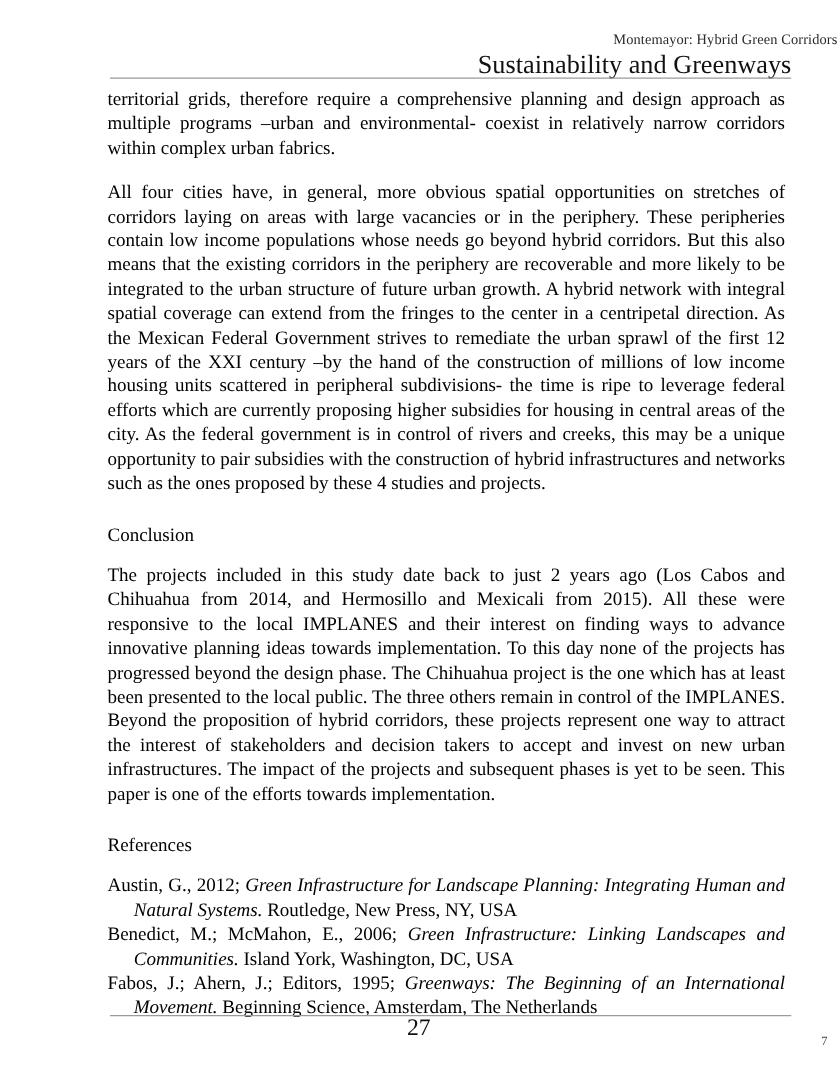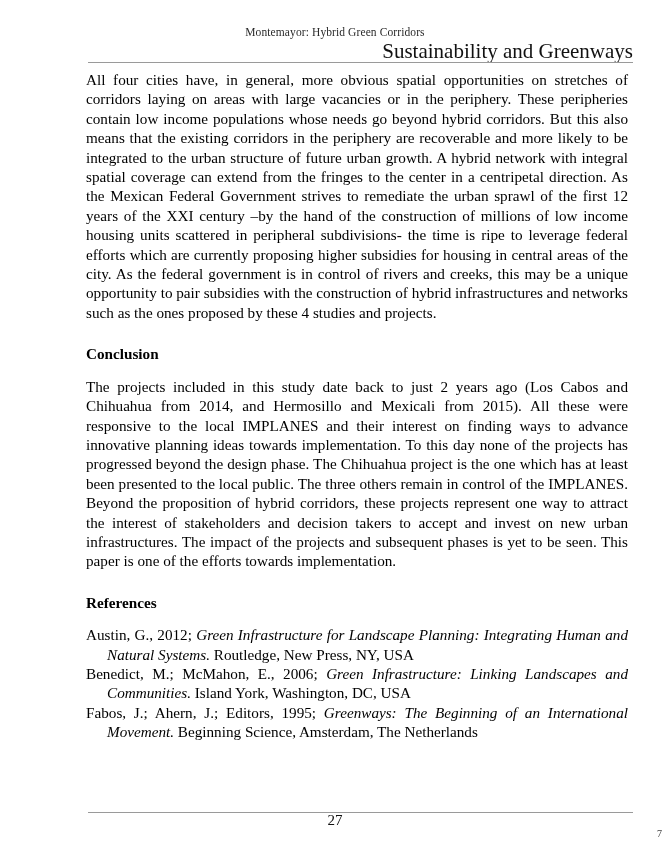--- a/index.html
+++ b/index.html
@@ -22,21 +22,21 @@
     width: 670px;
     height: 867px;
   }
 
   
   .running-head {
     position: absolute;
     left: 0;
     top: 26px;
     width: 670px;
-    text-align: center;
+    text-align: right;
     font-size: 11.5px;
     letter-spacing: 0.1px;
     color: #2a2a2a;
   }
 
   .journal-title {
     position: absolute;
     right: 37px;
     top: 39px;
     font-size: 21px;
@@ -69,21 +69,21 @@
     text-justify: inter-word;
     hyphens: none;
   }
 
   p.body-par:last-child { margin-bottom: 0; }
 
   h2.section-head {
     margin: 0 0 13px 0;
     font-size: 15.2px;
     line-height: 19.4px;
-    font-weight: bold;
+    font-weight: normal;
     text-align: left;
   }
 
   .spacer-before-head { height: 6px; }
 
   
   .ref-list {
     margin: 0;
     padding: 0;
     list-style: none;
@@ -107,21 +107,21 @@
     width: 545px;
     height: 1px;
     background: #9a9a9a;
   }
   .page-number {
     position: absolute;
     left: 0;
     top: 812px;
     width: 670px;
     text-align: center;
-    font-size: 15px;
+    font-size: 19px;
     color: #111111;
   }
   .publisher-line {
     position: absolute;
     left: 32px;
     top: 825px;
     font-size: 11.5px;
     color: #2a2a2a;
     white-space: nowrap;
   }
@@ -140,20 +140,21 @@
 <div class="page">
 
   <div class="running-head">Montemayor: Hybrid Green Corridors</div>
 
   <div class="journal-title">Sustainability and Greenways</div>
 
   <div class="header-rule"></div>
 
   <div class="column">
 
+    <p class="body-par">territorial grids, therefore require a comprehensive planning and design approach as multiple programs –urban and environmental- coexist in relatively narrow corridors within complex urban fabrics.</p>
 
     <p class="body-par">All four cities have, in general, more obvious spatial opportunities on stretches of corridors laying on areas with large vacancies or in the periphery. These peripheries contain low income populations whose needs go beyond hybrid corridors. But this also means that the existing corridors in the periphery are recoverable and more likely to be integrated to the urban structure of future urban growth. A hybrid network with integral spatial coverage can extend from the fringes to the center in a centripetal direction. As the Mexican Federal Government strives to remediate the urban sprawl of the first 12 years of the XXI century –by the hand of the construction of millions of low income housing units scattered in peripheral subdivisions- the time is ripe to leverage federal efforts which are currently proposing higher subsidies for housing in central areas of the city. As the federal government is in control of rivers and creeks, this may be a unique opportunity to pair subsidies with the construction of hybrid infrastructures and networks such as the ones proposed by these 4 studies and projects.</p>
 
     <div class="spacer-before-head"></div>
 
     <h2 class="section-head">Conclusion</h2>
 
     <p class="body-par">The projects included in this study date back to just 2 years ago (Los Cabos and Chihuahua from 2014, and Hermosillo and Mexicali from 2015). All these were responsive to the local IMPLANES and their interest on finding ways to advance innovative planning ideas towards implementation. To this day none of the projects has progressed beyond the design phase. The Chihuahua project is the one which has at least been presented to the local public. The three others remain in control of the IMPLANES. Beyond the proposition of hybrid corridors, these projects represent one way to attract the interest of stakeholders and decision takers to accept and invest on new urban infrastructures. The impact of the projects and subsequent phases is yet to be seen. This paper is one of the efforts towards implementation.</p>
 
     <div class="spacer-before-head"></div>

